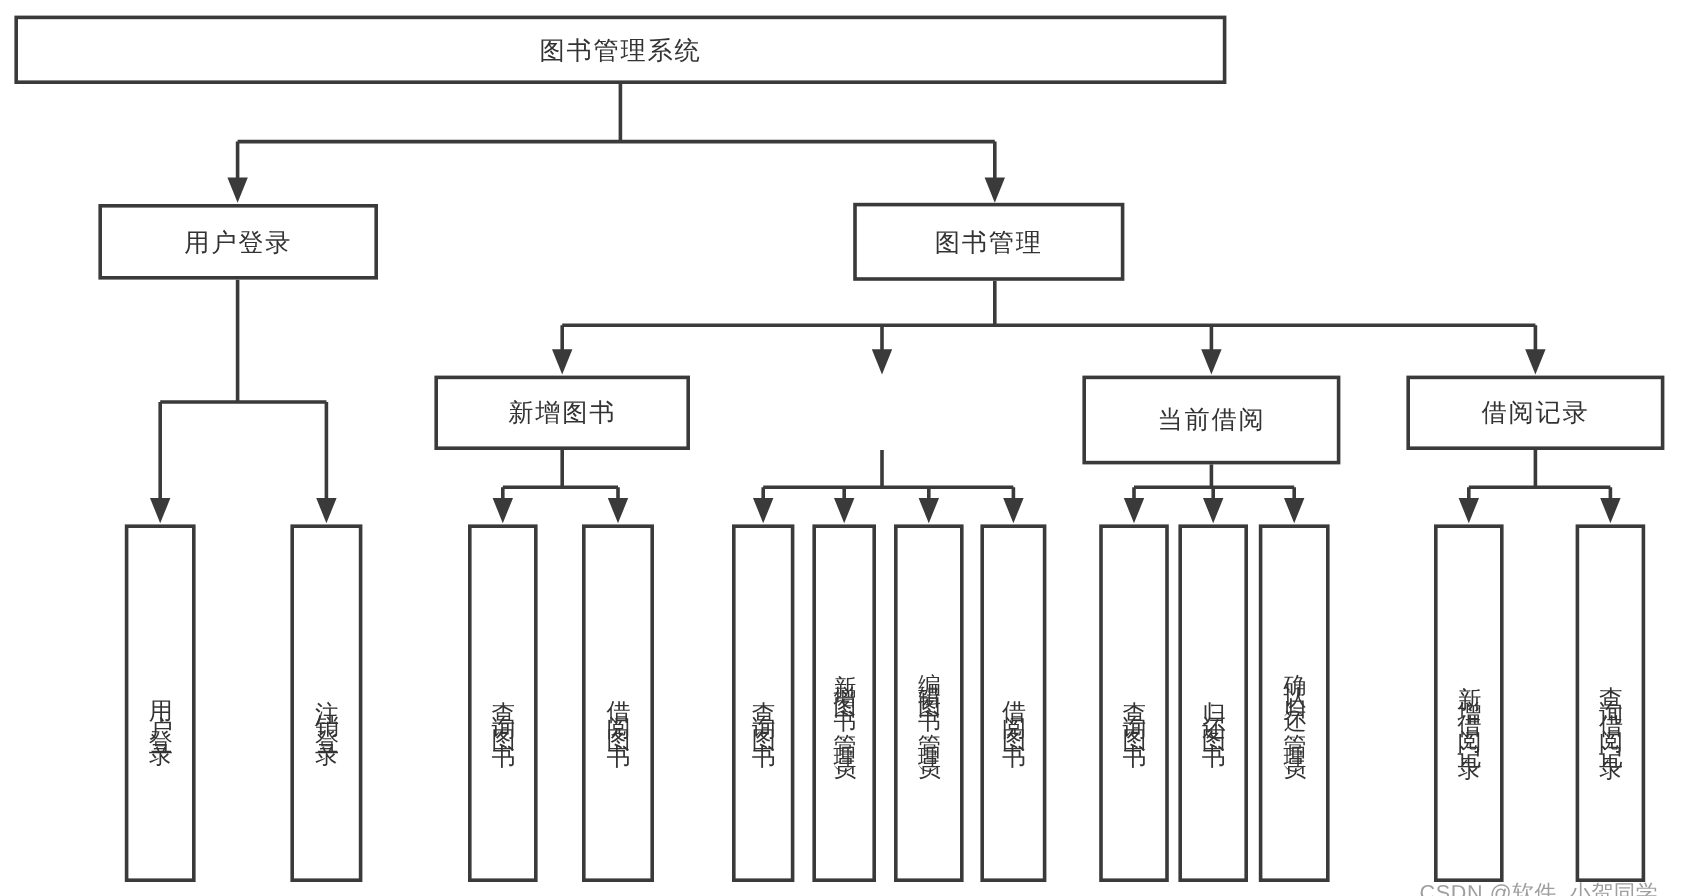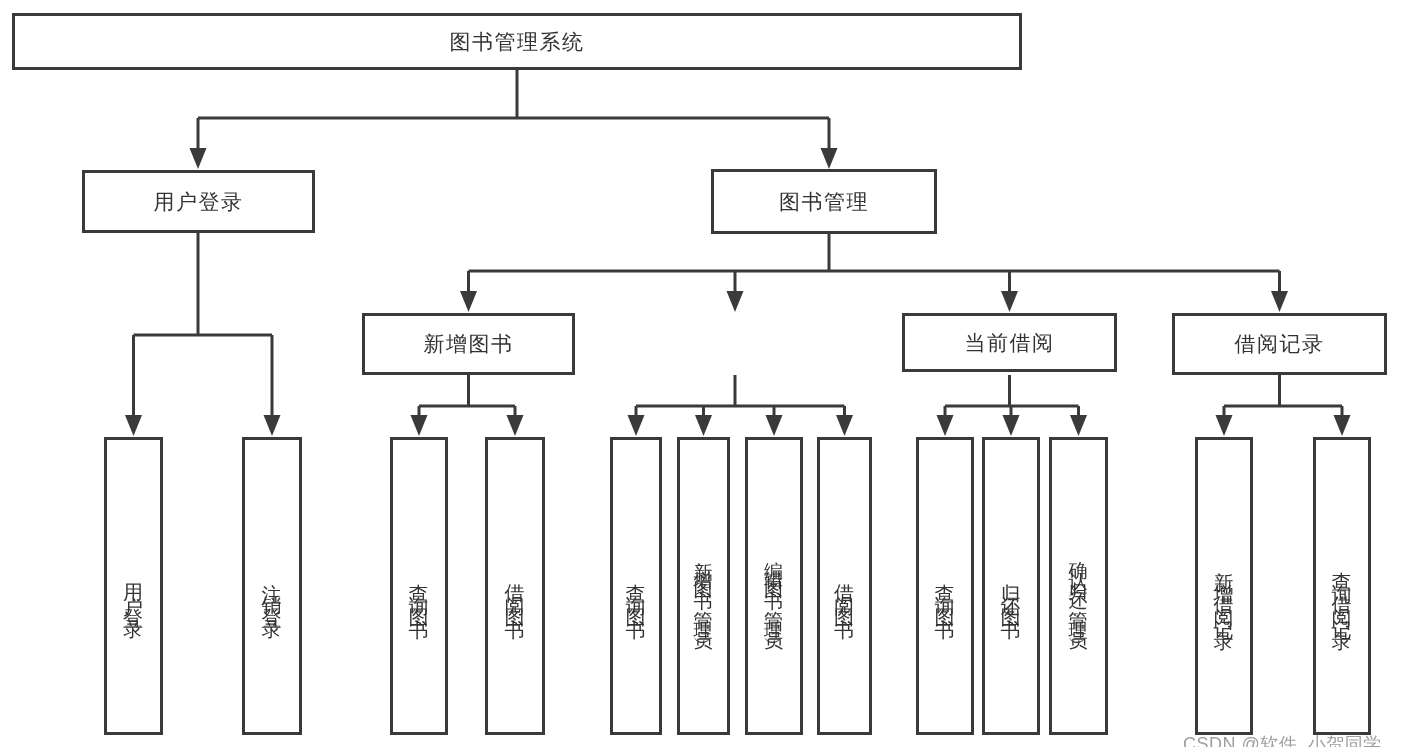--- a/index.html
+++ b/index.html
@@ -115,21 +115,21 @@
   <div class="node" style="left:82px; top:170px; width:233px; height:63px;">
     <span class="hlabel">用户登录</span>
   </div>
   <div class="node" style="left:711px; top:169px; width:226px; height:65px;">
     <span class="hlabel">图书管理</span>
   </div>
 
   <div class="node" style="left:362px; top:313px; width:213px; height:62px;">
     <span class="hlabel">新增图书</span>
   </div>
-  <div class="node" style="left:902px; top:313px; width:215px; height:59px;font-family:Liberation Serif, serif;">
+  <div class="node" style="left:902px; top:313px; width:215px; height:74px;font-family:Liberation Serif, serif;">
     <span class="hlabel">当前借阅</span>
   </div>
   <div class="node" style="left:1172px; top:313px; width:215px; height:62px;">
     <span class="hlabel">借阅记录</span>
   </div>
 
   <div class="node" style="left:104px; top:437px; width:59px; height:298px;">
     <span class="vlabel">用户登录</span>
   </div>
   <div class="node" style="left:242px; top:437px; width:60px; height:298px;">

